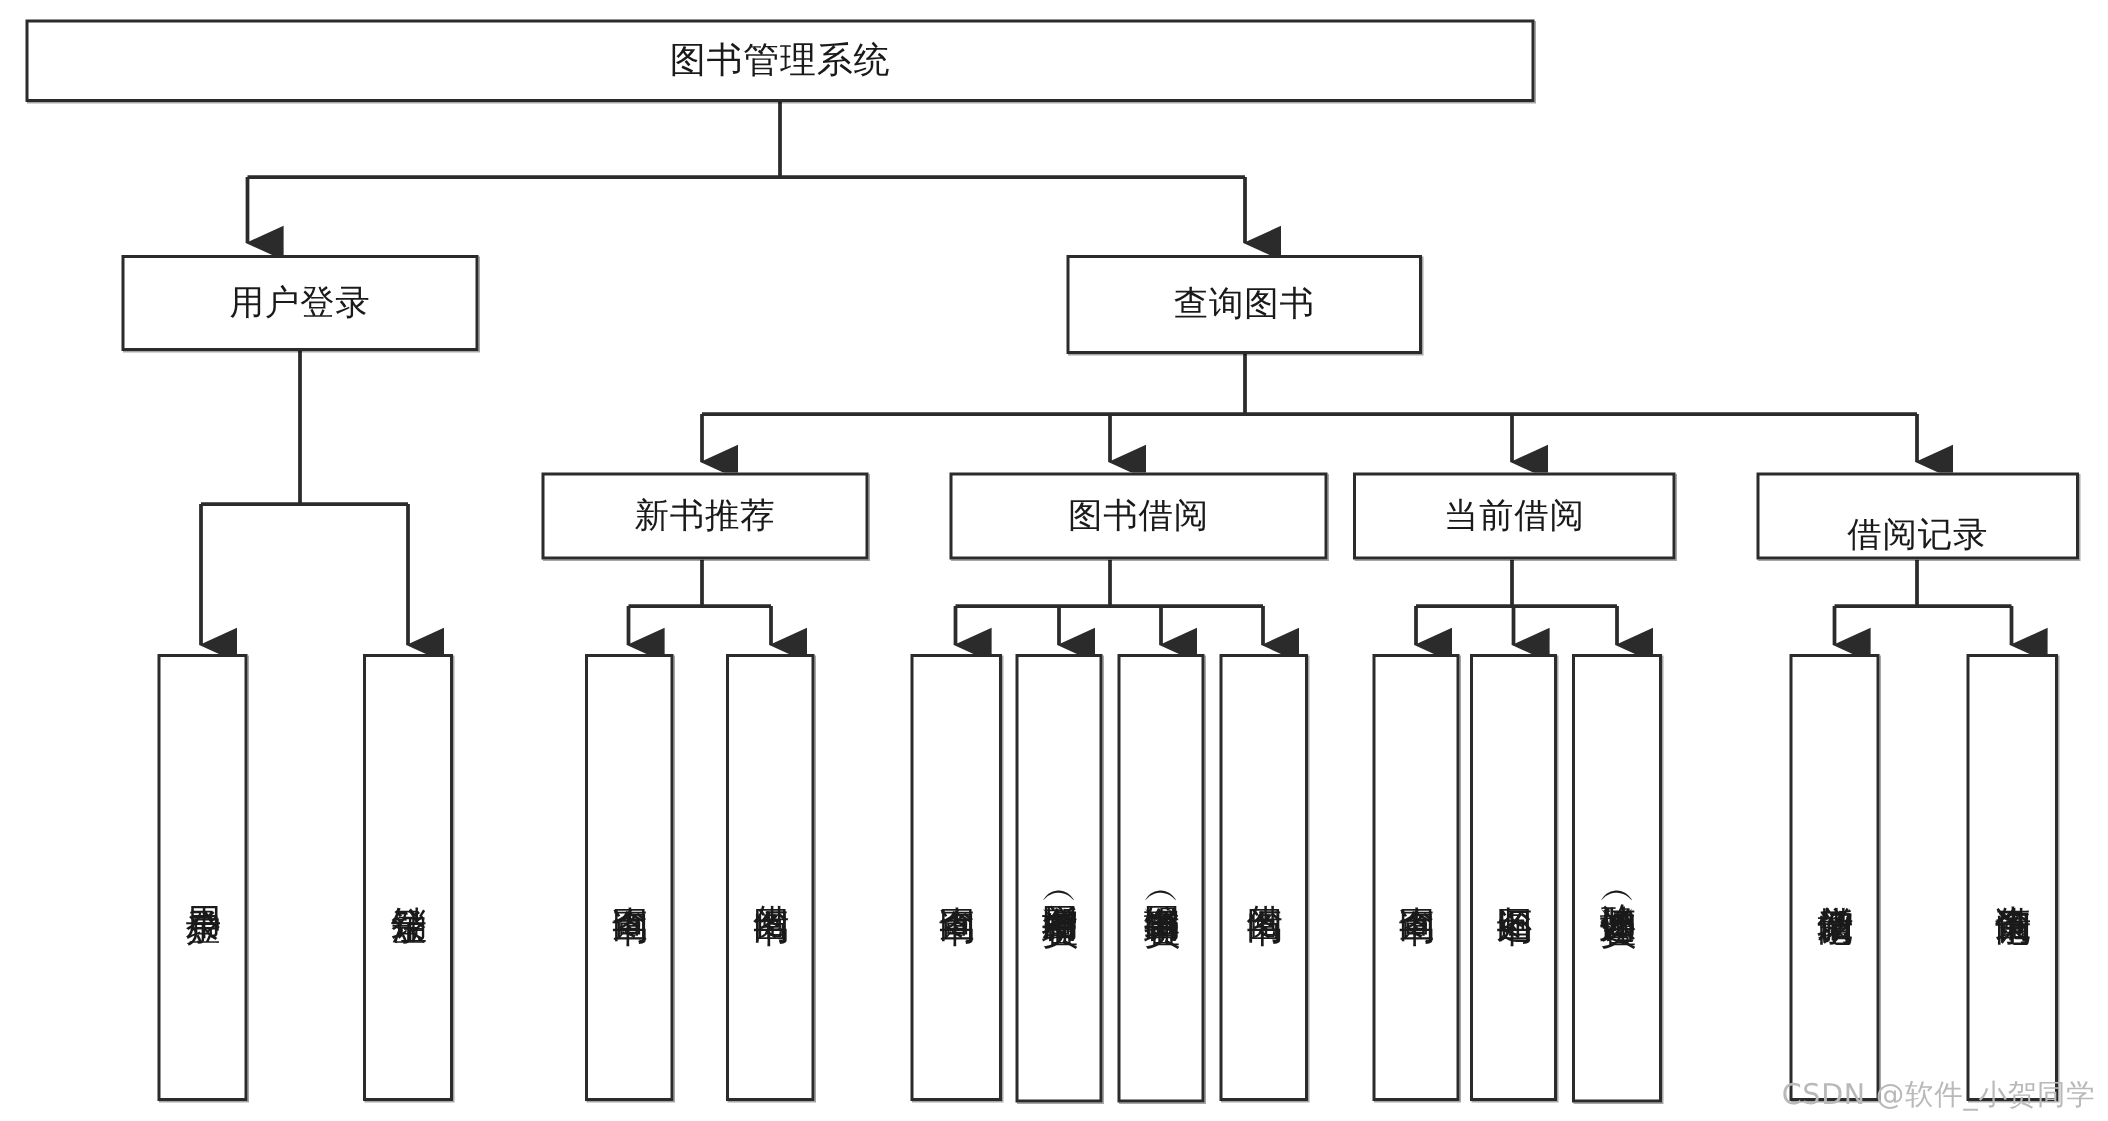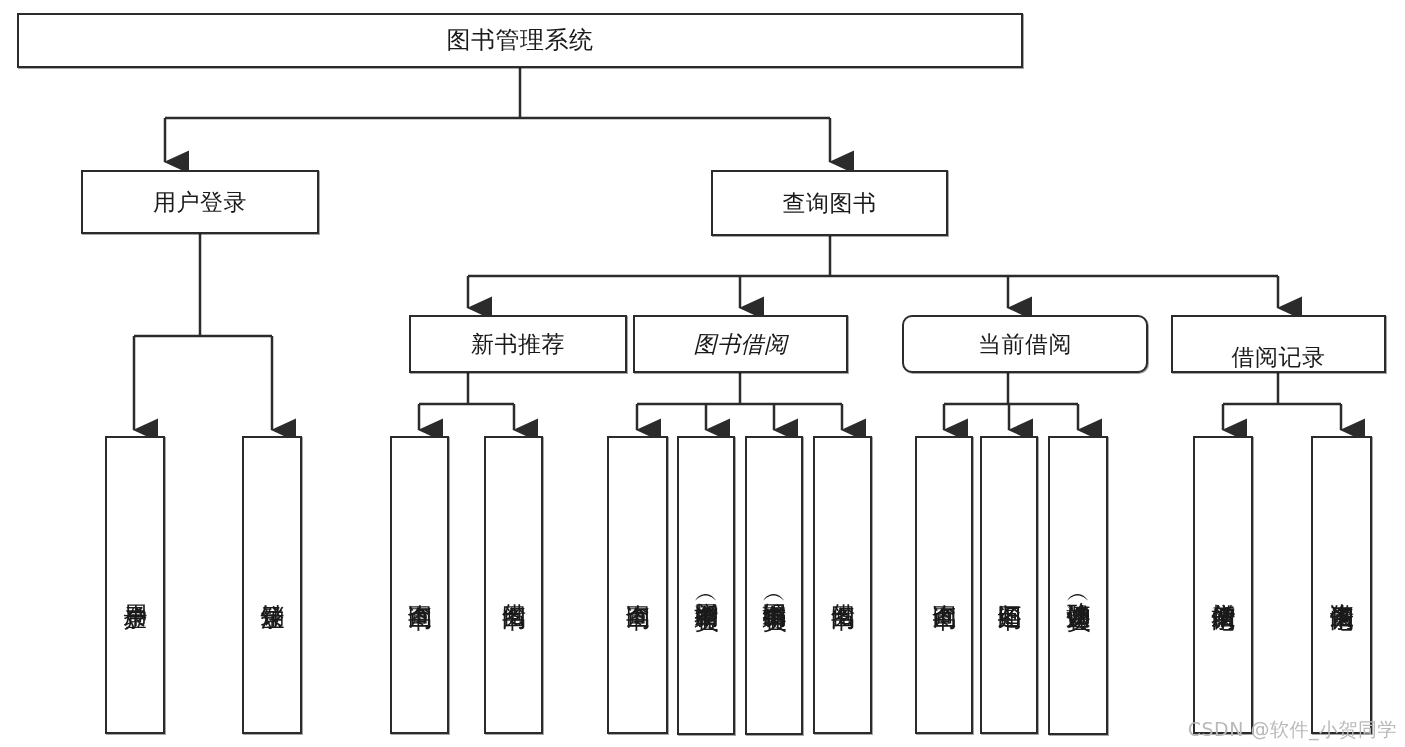--- a/index.html
+++ b/index.html
@@ -134,27 +134,27 @@
     <span class="label">图书管理系统</span>
   </div>
 
   <div class="node horizontal" style="left:81px; top:170px; width:238px; height:64px;">
     <span class="label">用户登录</span>
   </div>
   <div class="node horizontal" style="left:711px; top:170px; width:237px; height:66px;">
     <span class="label">查询图书</span>
   </div>
 
-  <div class="node horizontal" style="left:361px; top:315px; width:218px; height:58px;margin-left:48px;">
+  <div class="node horizontal" style="left:361px; top:315px; width:218px; height:58px;">
     <span class="label">新书推荐</span>
   </div>
-  <div class="node horizontal" style="left:633px; top:315px; width:215px; height:58px;font-style:italic;">
+  <div class="node horizontal" style="left:633px; top:315px; width:252px; height:58px;">
     <span class="label">图书借阅</span>
   </div>
-  <div class="node horizontal" style="left:902px; top:315px; width:246px; height:58px;border-radius:10px;">
+  <div class="node horizontal" style="left:902px; top:315px; width:215px; height:58px;">
     <span class="label">当前借阅</span>
   </div>
   <div class="node horizontal" style="left:1171px; top:315px; width:215px; height:58px;align-items:flex-end;">
     <span class="label">借阅记录</span>
   </div>
 
   <div class="node vertical" style="left:105px; top:436px; width:60px; height:298px;">
     <span class="label">用户登录</span>
   </div>
   <div class="node vertical" style="left:242px; top:436px; width:60px; height:298px;">

